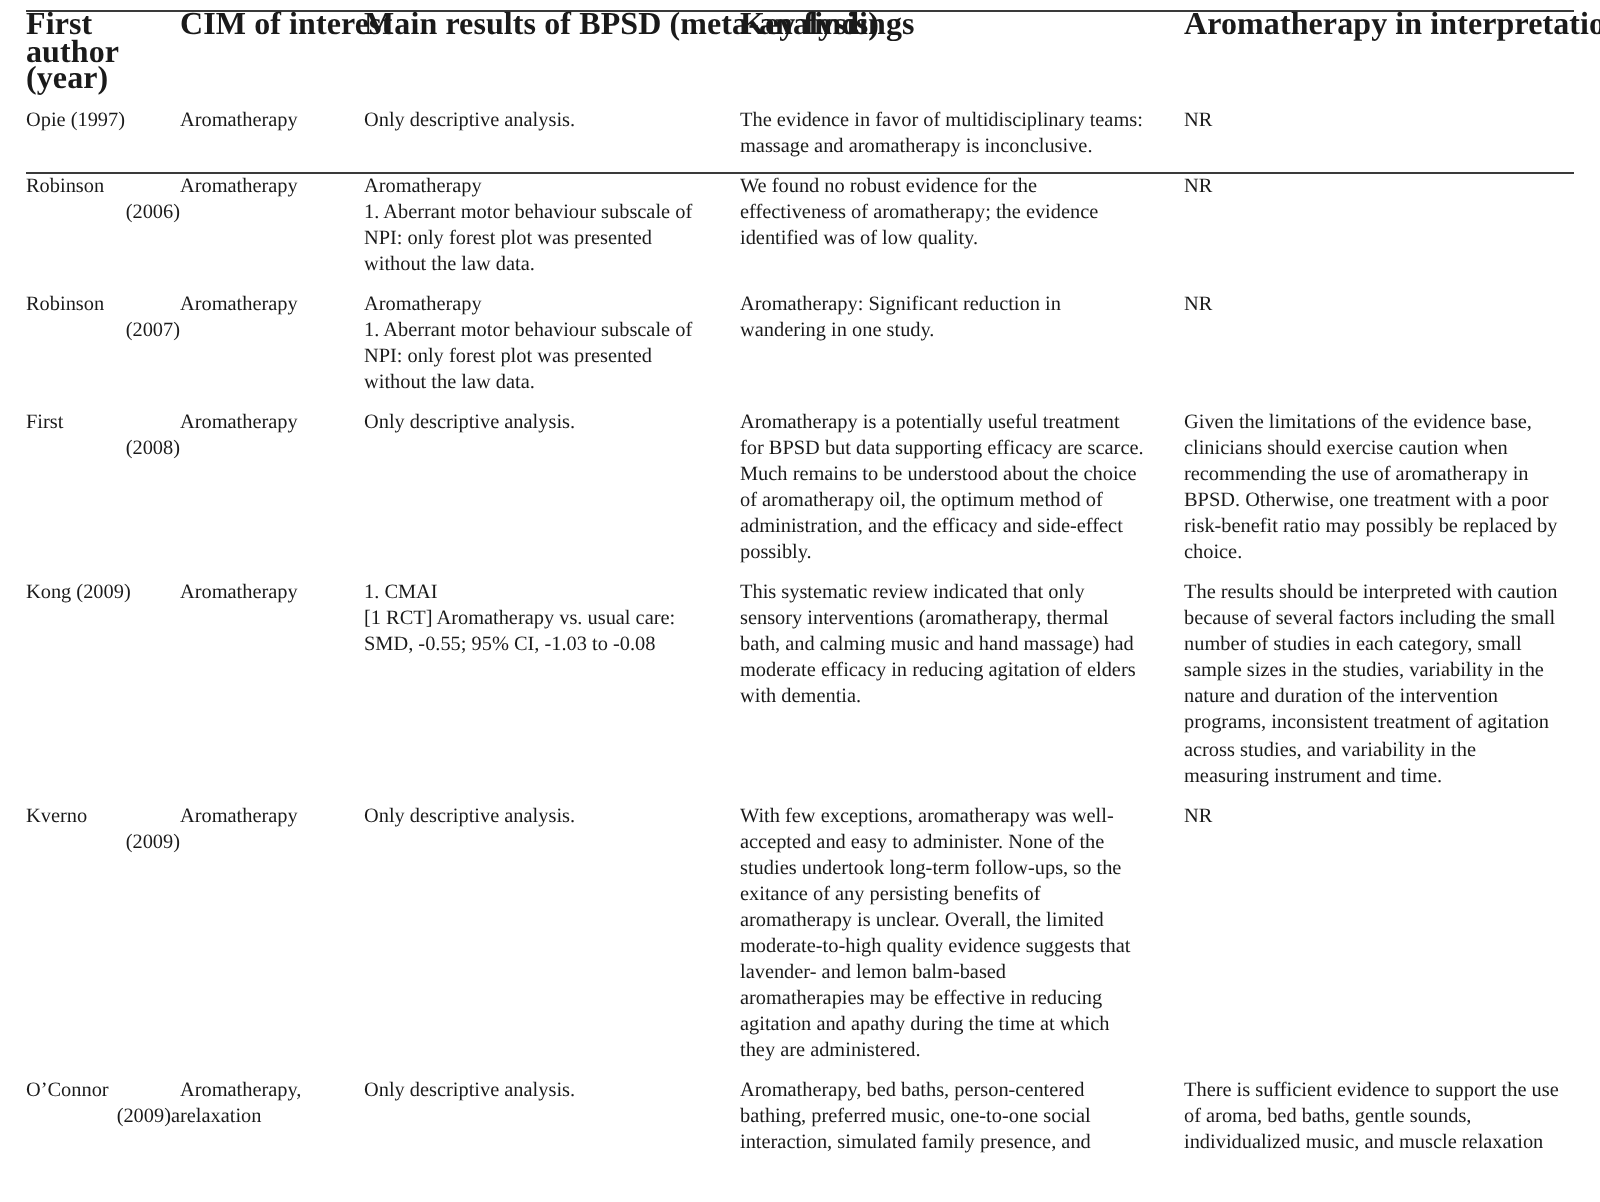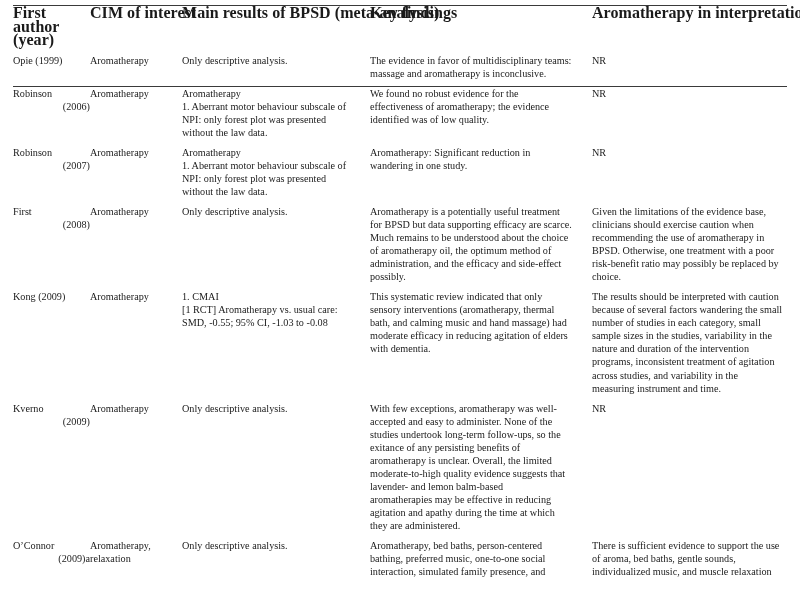--- a/index.html
+++ b/index.html
@@ -149,21 +149,21 @@
         <th>
               <span class="hdr-wrap">
                 <span class="cellline">Aromatherapy in interpretation</span>
               </span>
             </th>
       </tr>
     </thead>
     <tbody>
           <tr class="datarow">
             <td>
-              <span class="author-name">Opie (1999)</span>
+              <span class="author-name">Opie (1997)</span>
             </td>
             <td>
               <span class="cellline">Aromatherapy</span>
             </td>
             <td>
               <span class="cellline">Only descriptive analysis.</span>
             </td>
             <td>
               <span class="cellline">The evidence in favor of multidisciplinary teams:</span>
               <span class="cellline">massage and aromatherapy is inconclusive.</span>
@@ -259,21 +259,21 @@
             </td>
             <td>
               <span class="cellline">This systematic review indicated that only</span>
               <span class="cellline">sensory interventions (aromatherapy, thermal</span>
               <span class="cellline">bath, and calming music and hand massage) had</span>
               <span class="cellline">moderate efficacy in reducing agitation of elders</span>
               <span class="cellline">with dementia.</span>
             </td>
             <td>
               <span class="cellline">The results should be interpreted with caution</span>
-              <span class="cellline">because of several factors wandering the small</span>
+              <span class="cellline">because of several factors including the small</span>
               <span class="cellline">number of studies in each category, small</span>
               <span class="cellline">sample sizes in the studies, variability in the</span>
               <span class="cellline">nature and duration of the intervention</span>
               <span class="cellline">programs, inconsistent treatment of agitation</span>
               <span class="cellline">across studies, and variability in the</span>
               <span class="cellline">measuring instrument and time.</span>
             </td>
           </tr>
           <tr class="datarow">
             <td>

